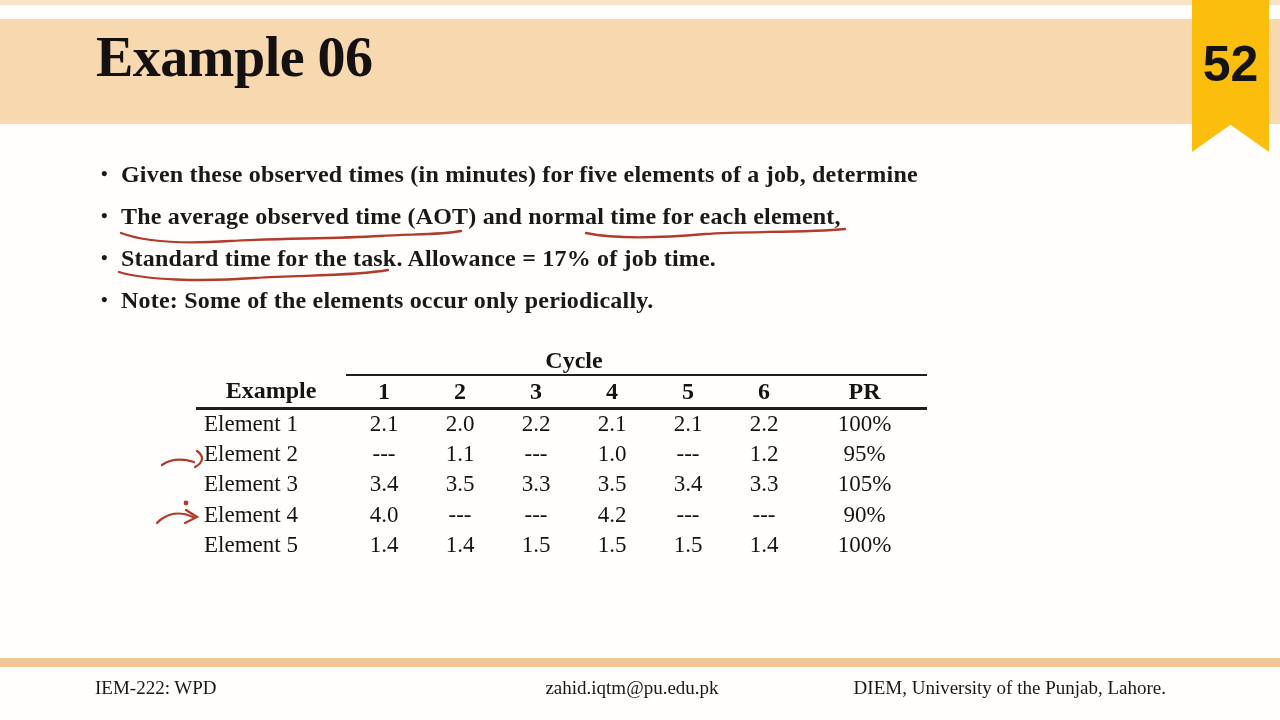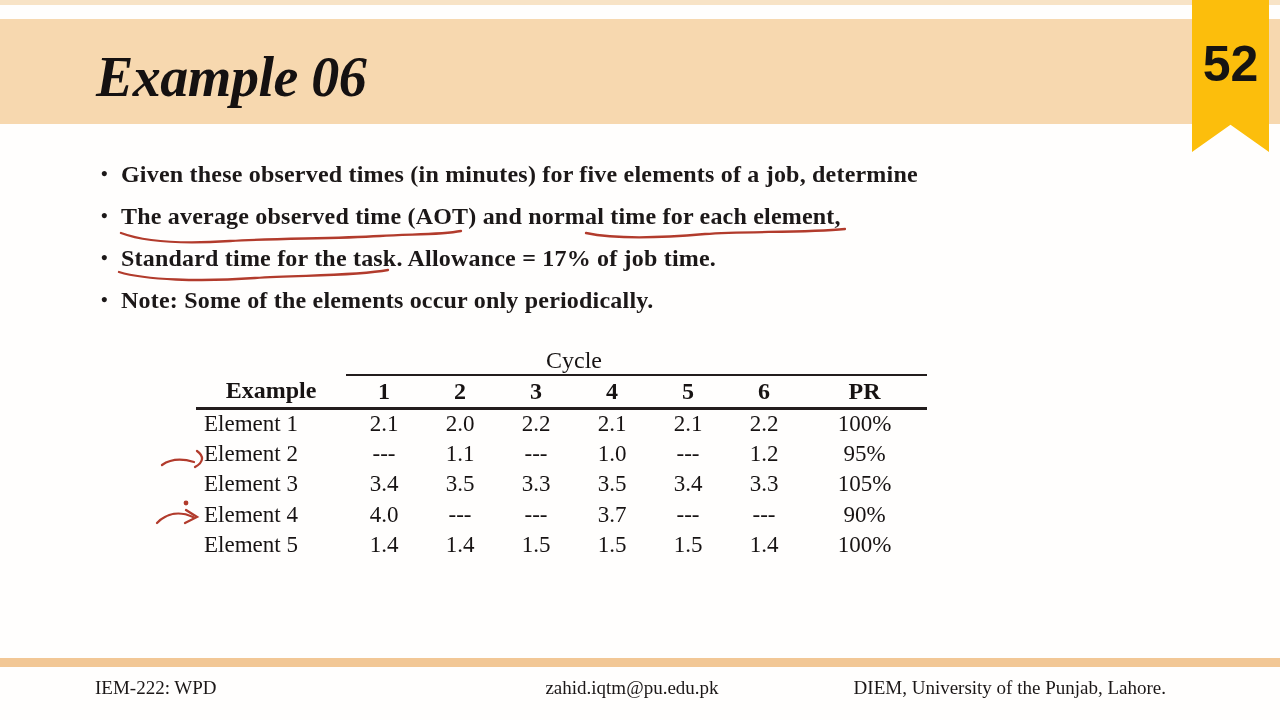--- a/index.html
+++ b/index.html
@@ -10,23 +10,23 @@
     background:#fffefd; overflow:hidden;
     font-family:"Liberation Serif", serif; color:#1a1616;
   }
 
   
   .top-sliver { position:absolute; top:0; left:0; width:1280px; height:5px; background:#f8e3c6; }
 
   
   .title-band { position:absolute; top:19px; left:0; width:1280px; height:105px; background:#f7d8af; }
   .title-band h1 {
-    position:absolute; left:96px; top:28px; margin:0;
+    position:absolute; left:96px; top:8px; margin:0;
     font-size:56px; font-weight:bold; letter-spacing:-0.5px;
-    color:#151111; line-height:1.1; white-space:nowrap;font-style:italic;
+    color:#151111; line-height:1.1; white-space:nowrap;
   }
 
   
   .page-ribbon {
     position:absolute; top:0; left:1192px; width:77px; height:152px;
     background:#fcbe0c; text-align:center;
     clip-path: polygon(0 0, 100% 0, 100% 100%, 50% 82%, 0 100%);
   }
   .page-ribbon span {
     display:inline-block; margin-top:39px; line-height:1;
@@ -47,21 +47,21 @@
   }
 
   
   .table-wrap { position:absolute; left:196px; top:344px; width:731px; }
   table.obs { width:731px; border-collapse:collapse; table-layout:fixed; color:#171313; }
   table.obs td, table.obs th { padding:0; overflow:visible; }
   tr.cycle-row { height:31px; }
   tr.cycle-row td { vertical-align:bottom; }
   td.cycle-span, td.cycle-pr-pad { border-bottom:2px solid #231d1d; }
   td.cycle-span {
-    text-align:center; font-weight:normal; font-size:24px; padding-bottom:3px;margin-top:14px;
+    text-align:center; font-weight:bold; font-size:24px; padding-bottom:3px;margin-top:14px;
   }
   tr.head-row { height:33px; }
   tr.head-row th {
     font-weight:bold; font-size:24px; text-align:center; vertical-align:middle;
     border-bottom:3px solid #231d1d;
   }
   tr.head-row th.el-head { text-align:center; }
   tr.body-row { height:30.5px; }
   tr.body-row td { font-size:23px; text-align:center; vertical-align:middle; }
   tr.body-row td.el-label { text-align:left; padding-left:8px; }
@@ -154,21 +154,21 @@
         <td>3.5</td>
         <td>3.4</td>
         <td>3.3</td>
         <td>105%</td>
       </tr>
       <tr class="body-row">
         <td class="el-label">Element 4</td>
         <td>4.0</td>
         <td>---</td>
         <td>---</td>
-        <td>3.7</td>
+        <td>4.2</td>
         <td>---</td>
         <td>---</td>
         <td>90%</td>
       </tr>
       <tr class="body-row">
         <td class="el-label">Element 5</td>
         <td>1.4</td>
         <td>1.4</td>
         <td>1.5</td>
         <td>1.5</td>

